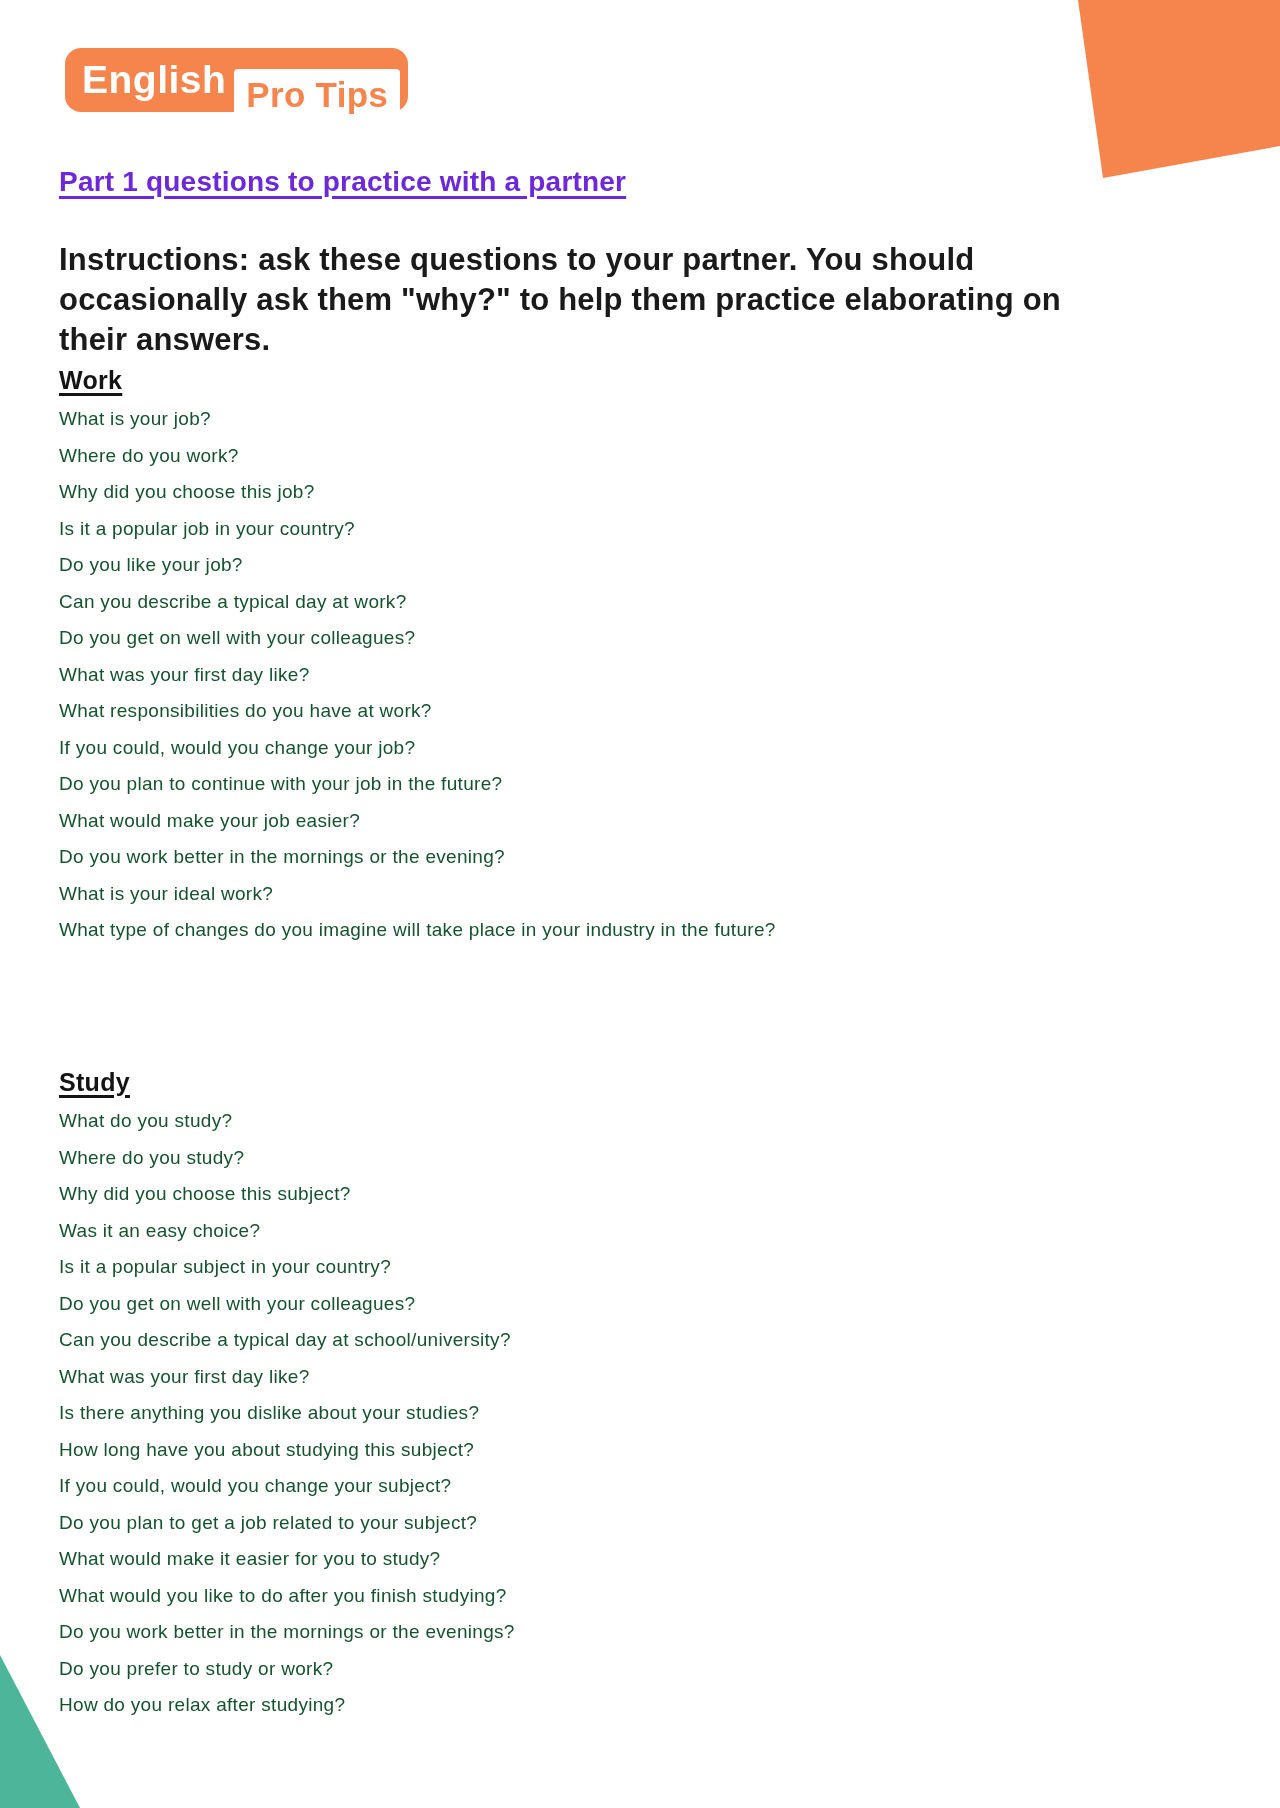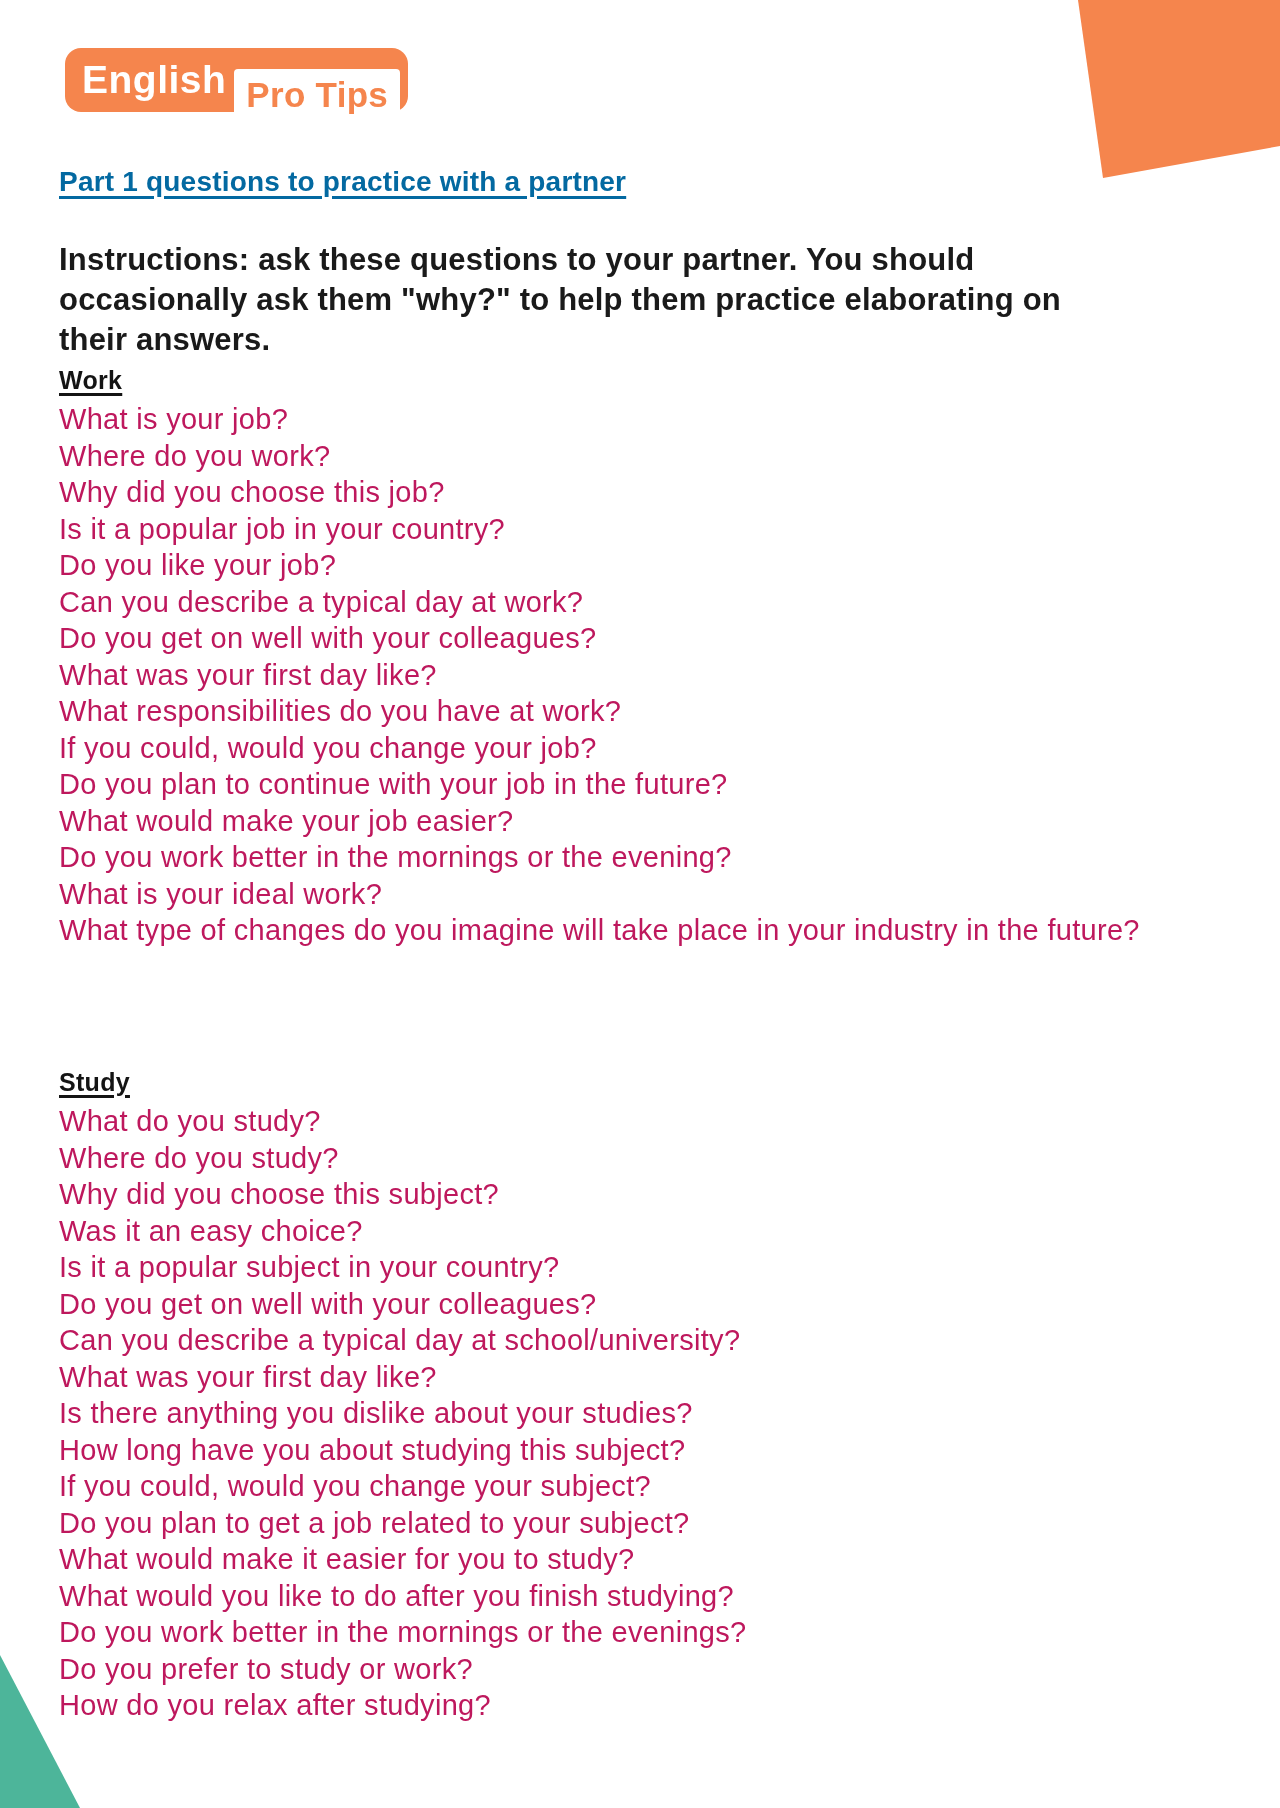--- a/index.html
+++ b/index.html
@@ -56,21 +56,21 @@
     padding: 8px 12px 9px 12px;
     letter-spacing: 0.3px;
     margin-top: 29px;
   }
 
   .title {
     position: absolute; left: 59px; top: 166px;
     margin: 0;
     font-size: 28px;
     font-weight: 800;
-    color: #0369a1;
+    color: #6d28d9;
     letter-spacing: 0.2px;
     text-decoration: underline;
     text-decoration-thickness: 2.5px;
     text-underline-offset: 5px;
     white-space: nowrap;
   }
 
   .instructions {
     position: absolute; left: 59px; top: 240px;
     width: 1040px;
@@ -92,23 +92,23 @@
     font-weight: 800;
     color: #141414;
     letter-spacing: 0.3px;
     text-decoration: underline;
     text-decoration-thickness: 2.5px;
     text-underline-offset: 4px;
     display: inline-block;
   }
   .qlist { list-style: none; margin: 0; padding: 0; }
   .qlist li {
-    font-size: 29px;
+    font-size: 19px;
     line-height: 36.5px;
-    color: #be185d;
+    color: #14532d;
     letter-spacing: 0.3px;
     white-space: nowrap;
   }
 </style>
 </head>
 <body>
 
 <div class="page">
 
   <div class="deco-orange"></div>

